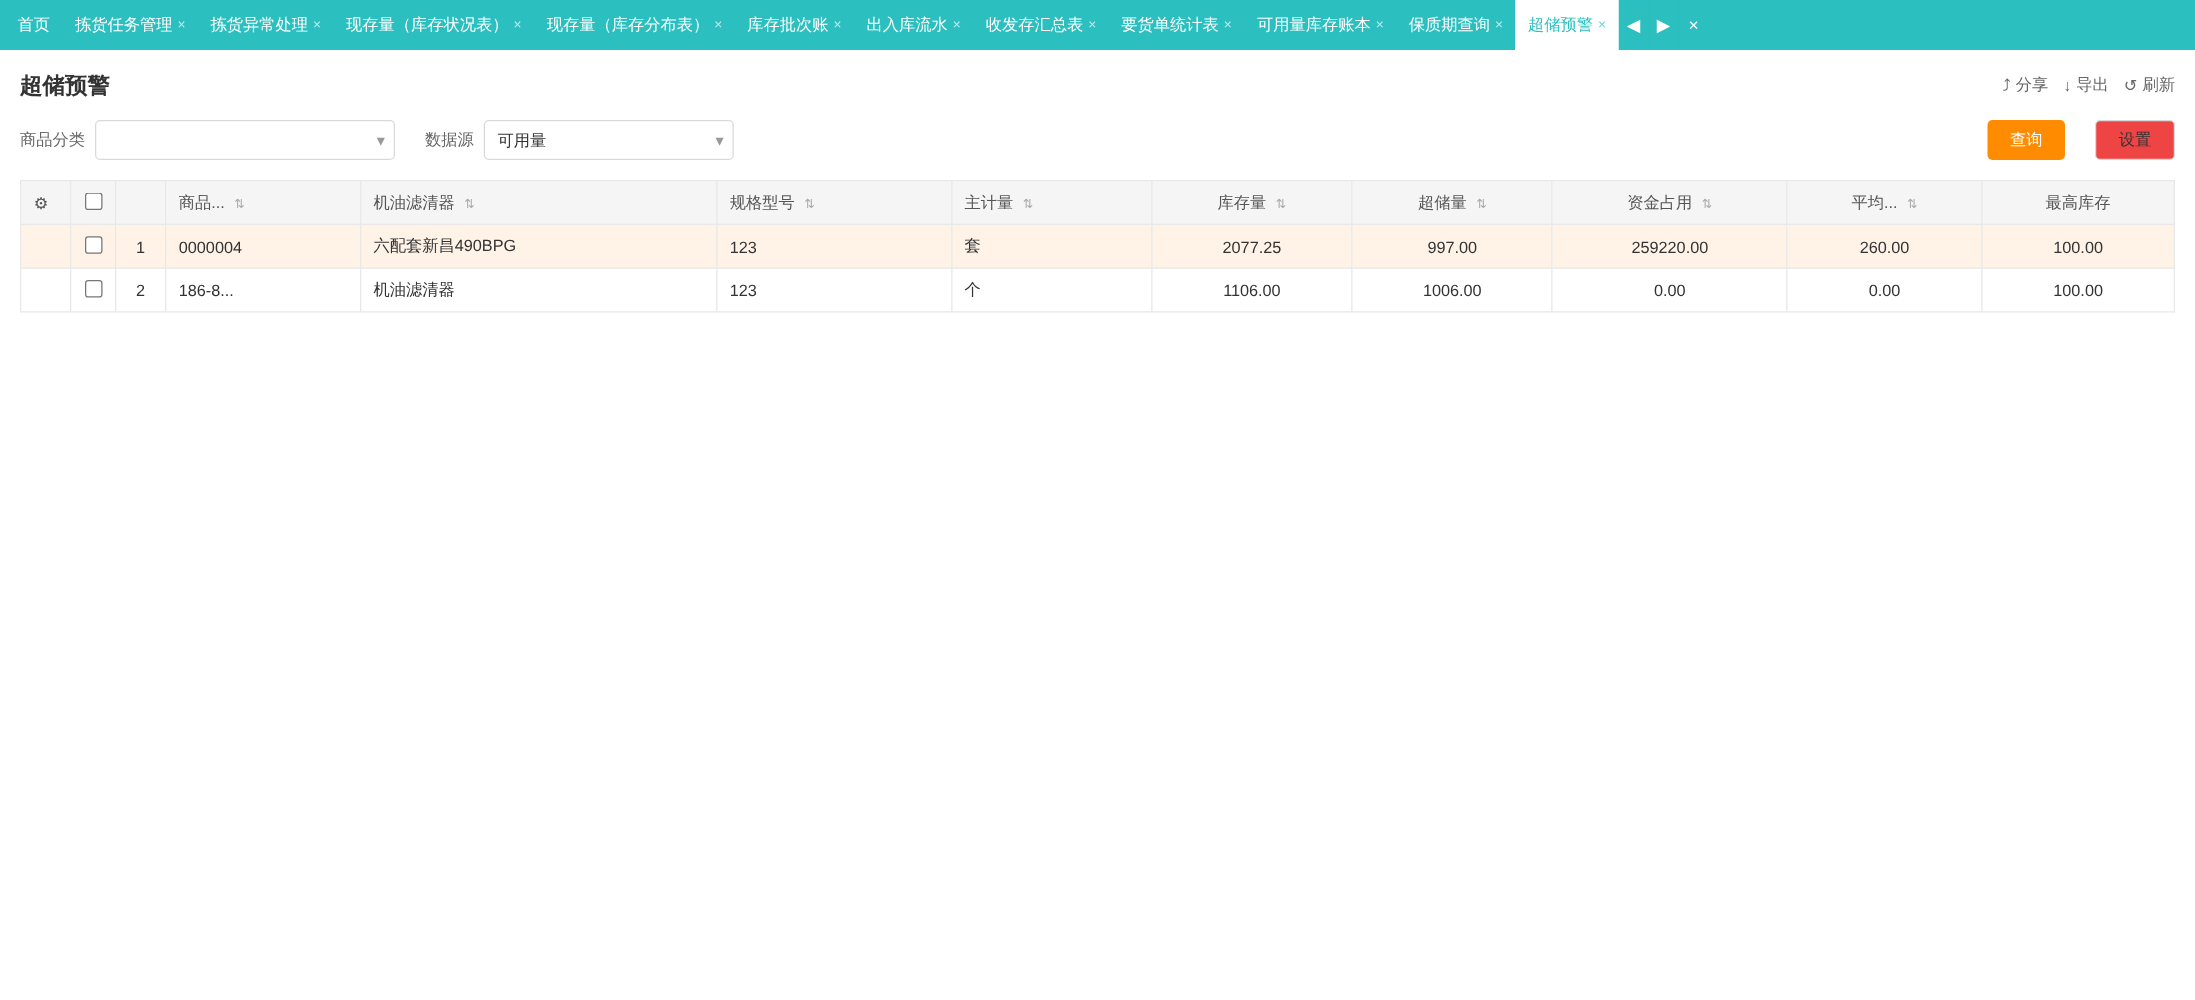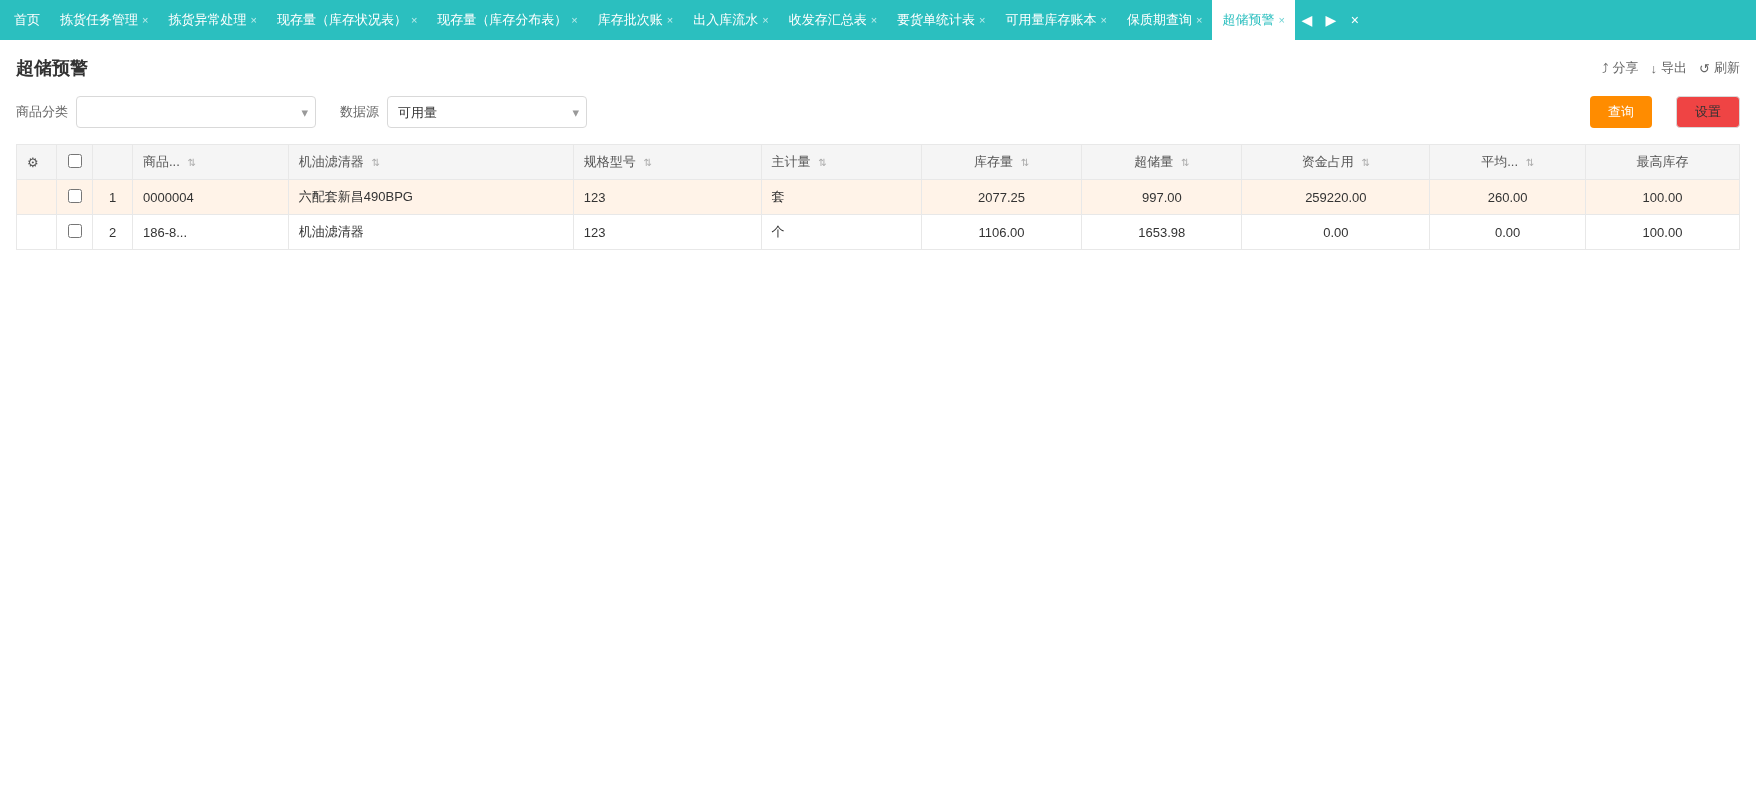--- a/index.html
+++ b/index.html
@@ -374,21 +374,21 @@
     <td class="col-index"></td>
     <td class="col-checkbox">
       <input type="checkbox" class="checkbox-input" style="">
     </td>
     <td class="col-index">2</td>
     <td>186-8...</td>
     <td>机油滤清器</td>
     <td>123</td>
     <td>个</td>
     <td class="col-num">1106.00</td>
-    <td class="col-num">1653.98</td>
+    <td class="col-num">1006.00</td>
     <td class="col-num">0.00</td>
     <td class="col-num">0.00</td>
     <td class="col-num">100.00</td>
   </tr>
       </tbody>
   </table>
 
 </div>
 
 </body></html>

